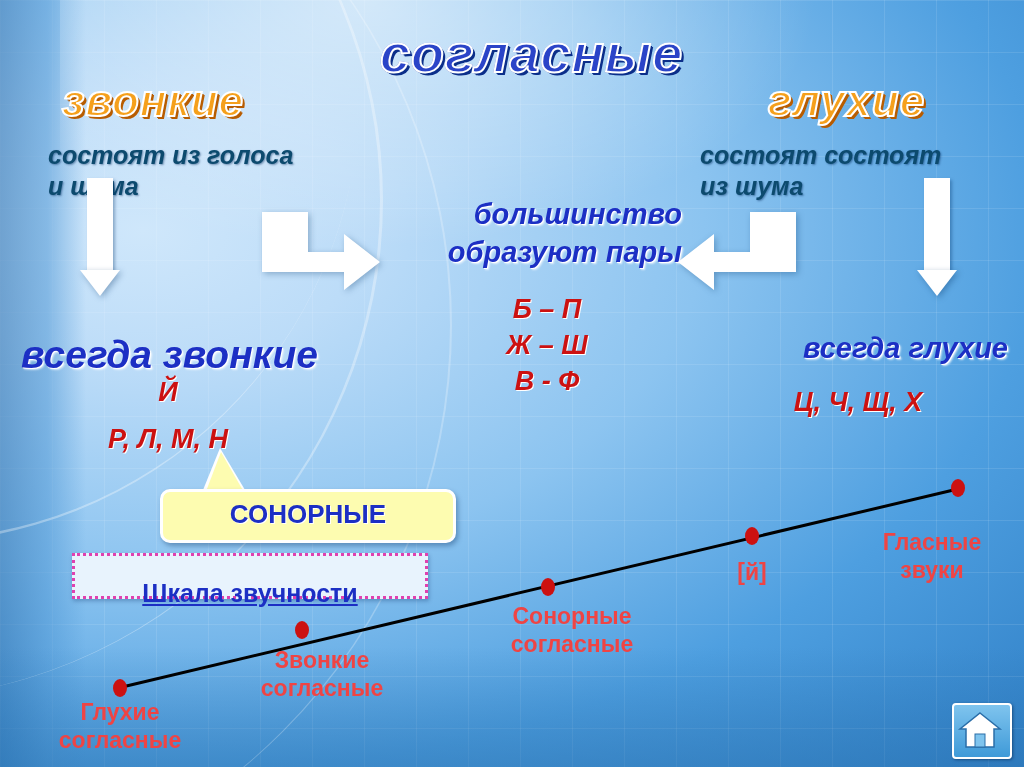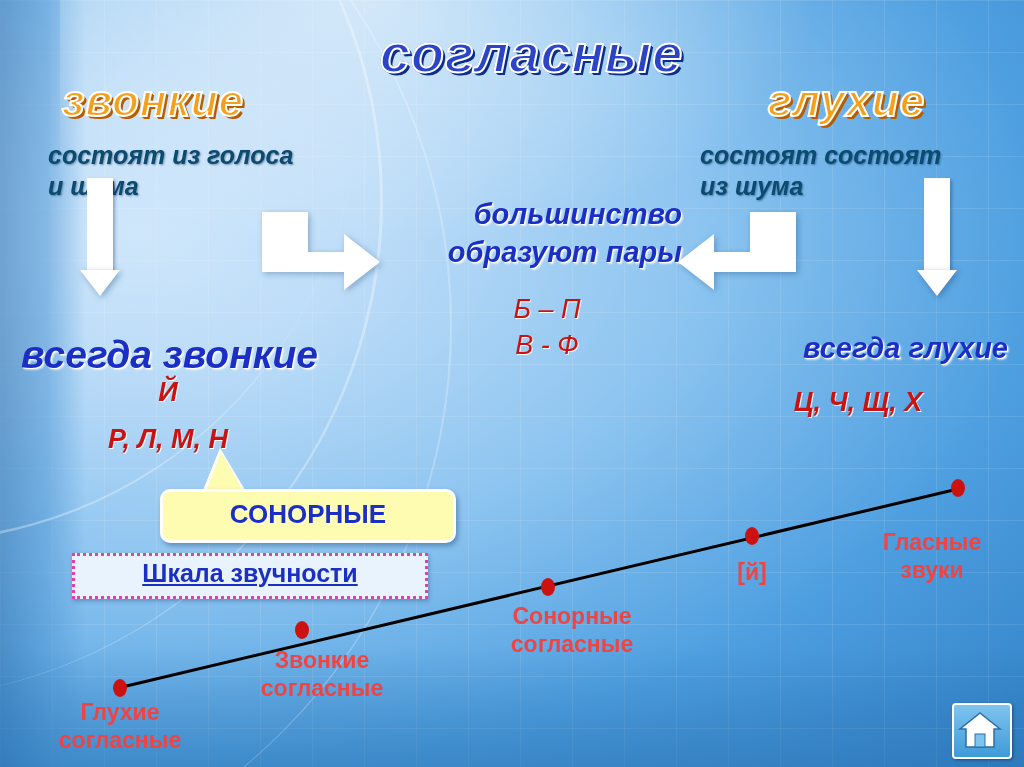--- a/index.html
+++ b/index.html
@@ -60,21 +60,21 @@
     font-size:27px;line-height:1.3;text-align:right;
     text-shadow:1px 1px 0 #ffffff, 2px 2px 2px rgba(255,255,255,.7);
   }
   .red-txt{
     position:absolute;color:#cc1111;font-style:italic;font-weight:bold;
     font-size:27px;line-height:1.32;text-align:center;
     text-shadow:1px 1px 0 #ffffff;
   }
   .pairs{
     position:absolute;left:452px;top:292px;width:190px;
-    color:#cc1111;font-style:italic;font-weight:normal;font-size:27px;
+    color:#cc1111;font-style:italic;font-weight:bold;font-size:27px;
     line-height:1.33;text-align:center;text-shadow:1px 1px 0 #ffffff;
   }
 
   
   .arrow-down{position:absolute;width:40px;}
   .arrow-down .shaft{width:26px;margin:0 auto;background:#fff;box-shadow:2px 2px 3px rgba(0,50,100,.35);}
   .arrow-down .head{width:0;height:0;margin:0 auto;
     border-left:20px solid transparent;border-right:20px solid transparent;
     border-top:26px solid #fff;filter:drop-shadow(2px 2px 3px rgba(0,50,100,.35));}
 
@@ -103,21 +103,21 @@
   }
 
   
   .scale-label{
     position:absolute;left:72px;top:553px;width:350px;height:40px;
     background:#e8f3fd;border:3px dotted #e040b0;
     box-shadow:1px 2px 4px rgba(0,40,90,.3);
   }
   .scale-label span{
     display:block;text-align:center;line-height:34px;
-    color:#1c2fc4;font-weight:bold;font-size:25px;text-decoration:underline;
+    color:#1c2fc4;font-weight:bold;font-size:25px;text-decoration:underline;margin-top:20px;
   }
 
   
   .scale-svg{position:absolute;left:0;top:430px;}
 
   .scale-txt{
     position:absolute;color:#ef4444;font-weight:bold;font-size:23px;
     line-height:1.22;text-align:center;
   }
 
@@ -162,20 +162,21 @@
 
 <svg class="elbow" style="left:262px;top:212px;" width="120" height="78" viewBox="0 0 120 78">
   <polygon points="0,0 46,0 46,40 82,40 82,22 118,50 82,78 82,60 0,60" fill="#ffffff"></polygon>
 </svg>
 <svg class="elbow" style="left:676px;top:212px;" width="120" height="78" viewBox="0 0 120 78">
   <polygon points="120,0 74,0 74,40 38,40 38,22 2,50 38,78 38,60 120,60" fill="#ffffff"></polygon>
 </svg>
 
 <div class="pairs">
   <div>Б – П</div>
+  <div>Ж – Ш</div>
   <div>В - Ф</div>
 </div>
 
 <div class="blue-txt" style="left:18px;top:330px;width:300px;font-size:39px;">всегда звонкие</div>
 <div class="red-txt" style="left:18px;top:375px;width:300px;">Й</div>
 <div class="red-txt" style="left:18px;top:422px;width:300px;">Р, Л, М, Н</div>
 
 <div class="blue-txt" style="left:708px;top:330px;width:300px;font-size:29px;">всегда глухие</div>
 <div class="red-txt" style="left:708px;top:385px;width:300px;">Ц, Ч, Щ, Х</div>
 

